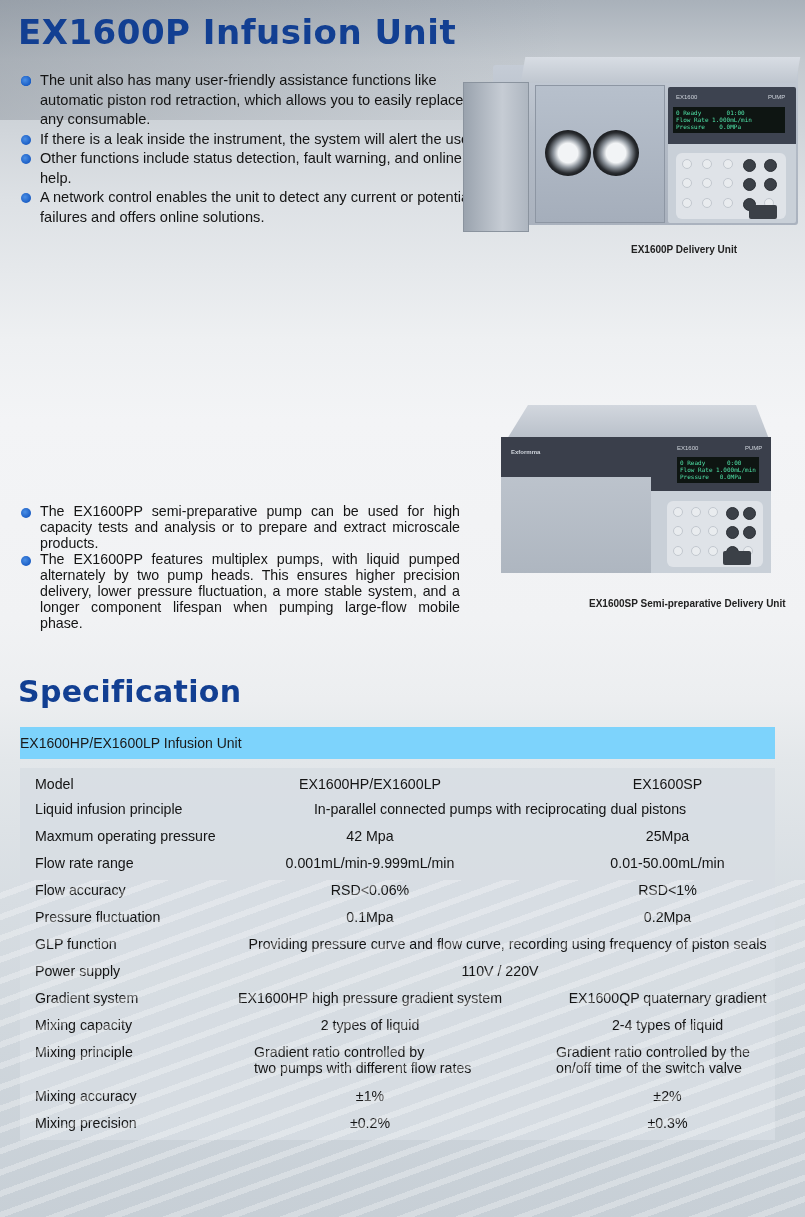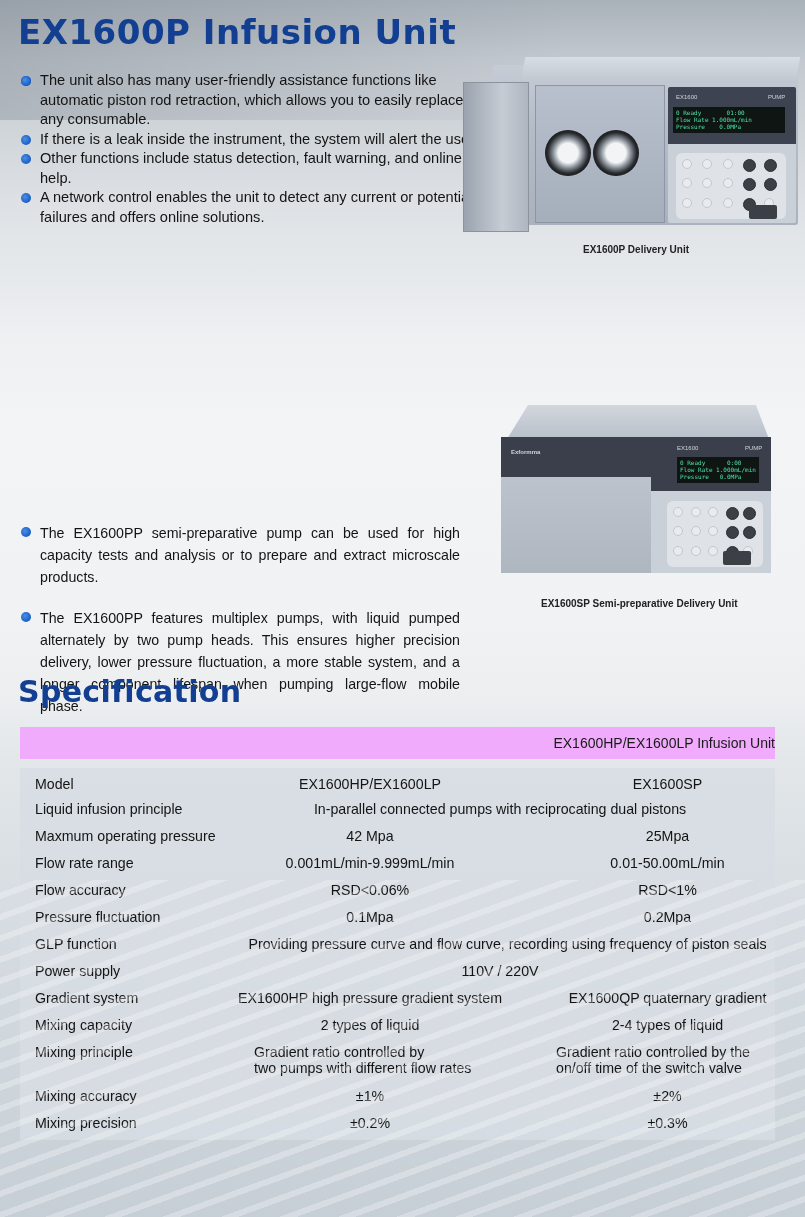--- a/index.html
+++ b/index.html
@@ -39,27 +39,27 @@
     line-height: 19.5px;
     color: #141414;
   }
   .bullets li .dot {
     position: absolute; left: 3px; top: 5px;
     width: 10px; height: 10px; border-radius: 50%;
     background: radial-gradient(circle at 40% 40%, #4a8fe6, #1a5dc4 70%);
   }
   #bullets-top { left: 18px; top: 71px; width: 470px; }
   #bullets-bottom { left: 18px; top: 503px; width: 442px; }
-  #bullets-bottom li { text-align: justify; font-size: 14.2px; line-height: 22px; margin-top: 19px; }
+  #bullets-bottom li { text-align: justify; font-size: 14.2px; line-height: 16px; }
 
   .product {
     position: absolute;
   }
   .caption {
-    position: absolute; font-size: 10px; font-weight: bold; color: #222; white-space: nowrap;
+    position: absolute; font-size: 10px; font-weight: bold; color: #222; white-space: nowrap; margin-left: 48px;
   }
 
   
   .dev1 { left: 463px; top: 57px; width: 340px; height: 178px; }
   .dev1 .body {
     position: absolute; left: 30px; top: 8px; width: 305px; height: 160px;
     background: linear-gradient(180deg, #c5ccd6, #b4bcc7 40%, #aab2be);
     border-radius: 3px;
   }
   .dev1 .top {
@@ -127,22 +127,22 @@
   .dev2 .lcd { left: 176px; top: 52px; width: 82px; height: 26px; }
 
   
   .spec-title {
     position: absolute; left: 18px; top: 674px;
     font-family: "DejaVu Sans", sans-serif; font-weight: bold; font-size: 30px;
     color: #123f92; letter-spacing: 0.3px;
   }
   .spec-header {
     position: absolute; left: 20px; top: 727px; width: 755px; height: 32px;
-    background: #f0abfc;
-    text-align: right; font-size: 14px; line-height: 32px; color: #1a1a1a;
+    background: #7dd3fc;
+    text-align: left; font-size: 14px; line-height: 32px; color: #1a1a1a;
   }
   .spec-table {
     position: absolute; left: 20px; top: 768px; width: 755px; height: 372px;
     background: rgba(215,221,227,0.85);
   }
   .row { position: absolute; left: 0; width: 755px; font-size: 14.2px; color: #141414; }
   .row .label { position: absolute; left: 15px; white-space: nowrap; }
   .row .c1, .row .c2, .row .span {
     position: absolute; text-align: center; white-space: nowrap;
   }

